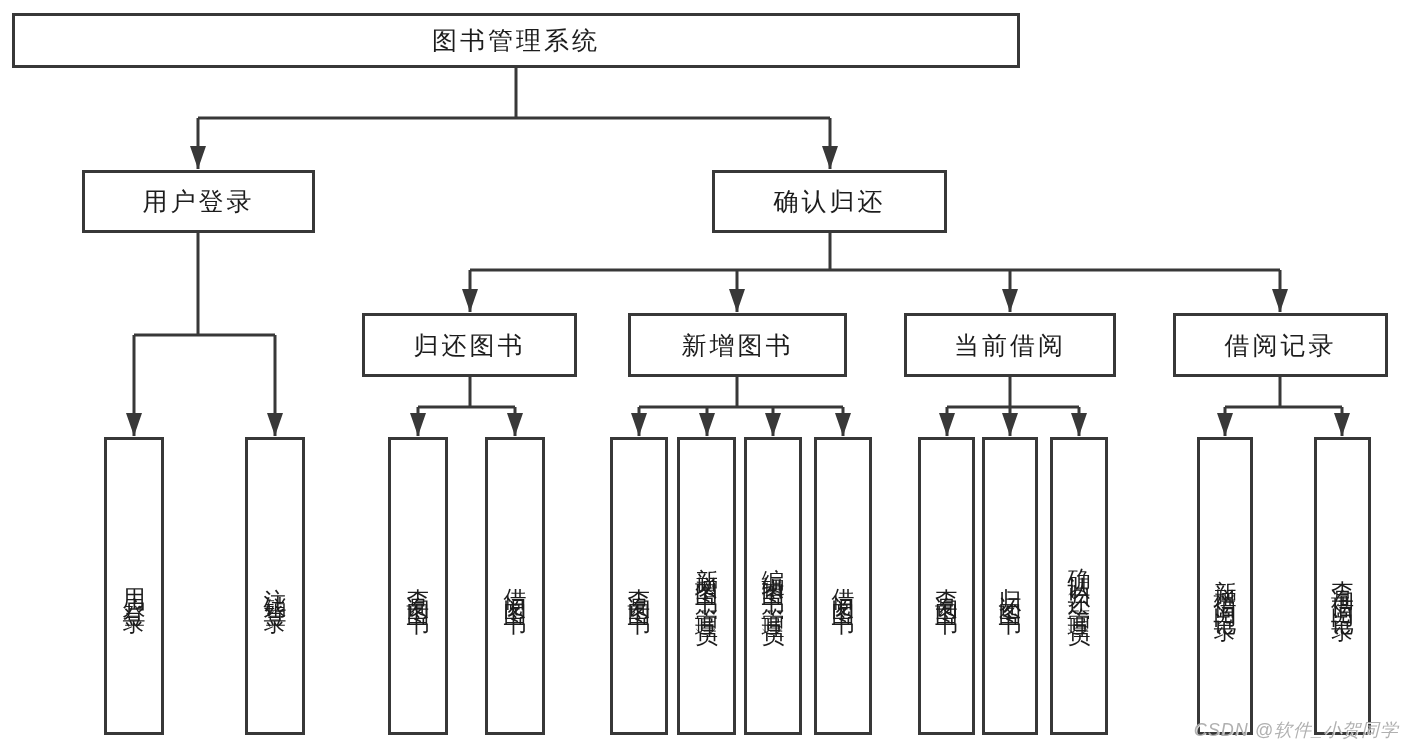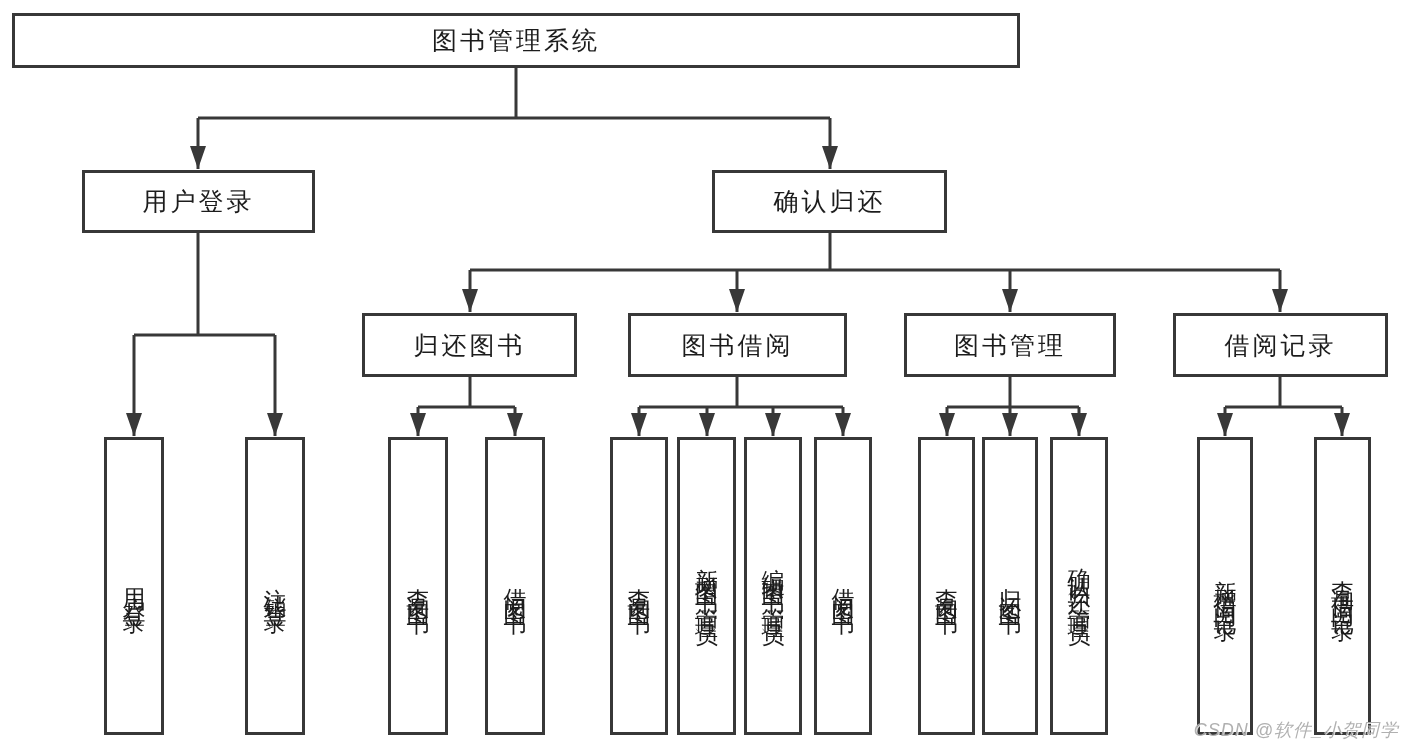--- a/index.html
+++ b/index.html
@@ -117,22 +117,22 @@
       <polygon points="1334,413 1350,413 1342,436"></polygon>
     </g>
   </svg>
 
   <div class="box h" style="left:12px; top:13px; width:1008px; height:55px;">图书管理系统</div>
 
   <div class="box h" style="left:82px; top:170px; width:233px; height:63px;">用户登录</div>
   <div class="box h" style="left:712px; top:170px; width:235px; height:63px;">确认归还</div>
 
   <div class="box h" style="left:362px; top:313px; width:215px; height:64px;">归还图书</div>
-  <div class="box h" style="left:628px; top:313px; width:219px; height:64px;">图书借阅</div>
-  <div class="box h" style="left:904px; top:313px; width:212px; height:64px;">图书管理</div>
+  <div class="box h" style="left:628px; top:313px; width:219px; height:64px;">新增图书</div>
+  <div class="box h" style="left:904px; top:313px; width:212px; height:64px;">当前借阅</div>
   <div class="box h" style="left:1173px; top:313px; width:215px; height:64px;">借阅记录</div>
 
   <div class="box v" style="left:104px; top:437px; width:60px; height:298px;">用户登录</div>
   <div class="box v" style="left:245px; top:437px; width:60px; height:298px;">注销登录</div>
 
   <div class="box v" style="left:388px; top:437px; width:60px; height:298px;">查询图书</div>
   <div class="box v" style="left:485px; top:437px; width:60px; height:298px;">借阅图书</div>
 
   <div class="box v" style="left:610px; top:437px; width:58px; height:298px;">查询图书</div>
   <div class="box v" style="left:677px; top:437px; width:59px; height:298px;">新增图书（管理员）</div>

